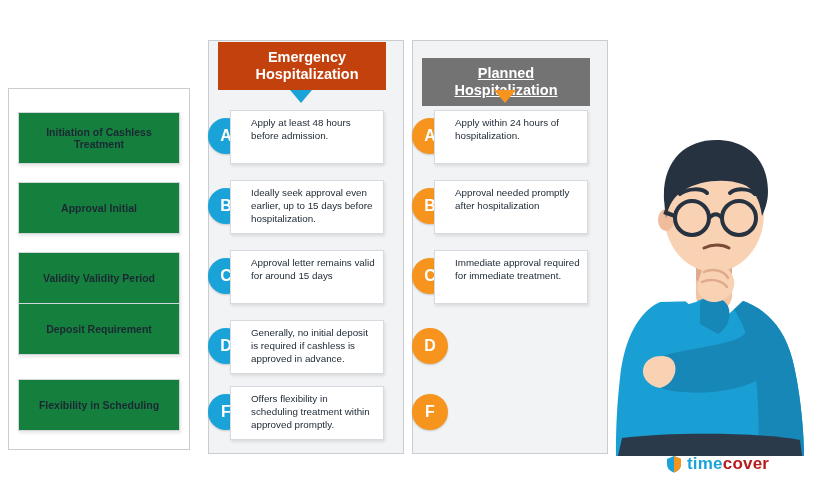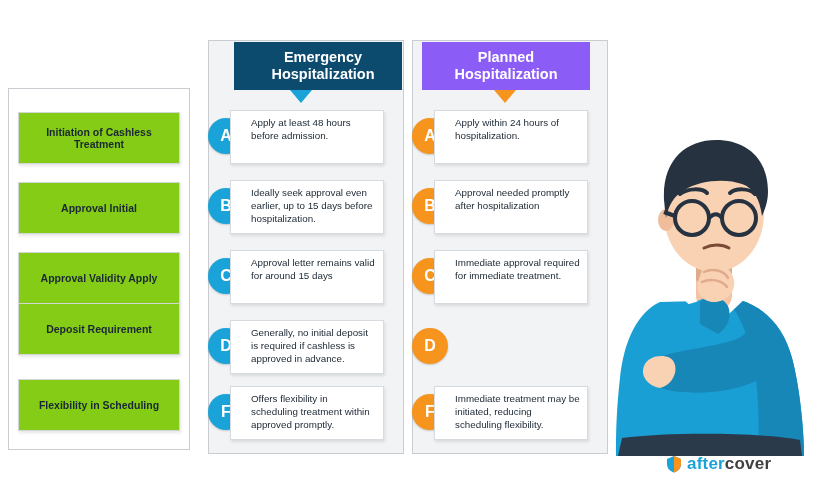--- a/index.html
+++ b/index.html
@@ -35,39 +35,39 @@
     align-items: center;
     justify-content: center;
     text-align: center;
     color: #ffffff;
     font-size: 14.5px;
     font-weight: bold;
     line-height: 17px;
     box-sizing: border-box;
     padding: 0 6px;
   }
-  #header-emergency { left: 234px; top: 42px; background: #0c4a6e; padding-left: 16px; }
-  #header-planned   { left: 422px; top: 42px; background: #8b5cf6; }
+  #header-emergency { left: 218px; top: 42px; background: #c2410c; padding-left: 16px; }
+  #header-planned   { left: 422px; top: 58px; background: #737373; text-decoration: underline; }
 
   .header-notch {
     position: absolute;
     width: 0; height: 0;
     border-left: 11px solid transparent;
     border-right: 11px solid transparent;
   }
   #notch-emergency { left: 290px; top: 90px; border-top: 13px solid #1aa3d9; }
   #notch-planned   { left: 494px; top: 90px; border-top: 13px solid #f7941e; }
 
   
   .label-card {
     position: absolute;
     left: 18px;
     width: 162px;
     height: 52px;
-    background: #84cc16;
+    background: #15803d;
     border: 1px solid #d3d7db;
     box-shadow: 1px 2px 3px rgba(0,0,0,0.10);
     display: flex;
     align-items: center;
     justify-content: center;
     text-align: center;
     font-size: 10.5px;
     font-weight: bold;
     color: #1b2733;
     box-sizing: border-box;
@@ -133,21 +133,21 @@
     height: 24px;
     display: flex;
     align-items: center;
   }
   #logo-text {
     font-size: 17px;
     font-weight: bold;
     letter-spacing: 0.2px;
     color: #1aa3d9;
   }
-  #logo-text .accent { color: #404040; }
+  #logo-text .accent { color: #b91c1c; }
   #logo-mark { margin-right: 3px; display:flex; align-items:center; }
 </style>
 </head>
 <body>
 
 <div class="panel" id="panel-labels"></div>
 <div class="panel" id="panel-emergency"></div>
 <div class="panel" id="panel-planned"></div>
 
 <div class="col-header" id="header-emergency">
@@ -166,21 +166,21 @@
 </div>
 <div class="header-notch" id="notch-planned"></div>
 
 <div class="label-card" style="top:112px">
   <span>Initiation of Cashless Treatment</span>
 </div>
 <div class="label-card" style="top:182px">
   <span>Approval Initial</span>
 </div>
 <div class="label-card" style="top:252px">
-  <span>Approval Validity Apply</span>
+  <span>Validity Validity Period</span>
 </div>
 <div class="label-card" style="top:303px">
   <span>Deposit Requirement</span>
 </div>
 <div class="label-card" style="top:379px">
   <span>Flexibility in Scheduling</span>
 </div>
 
 <div class="item-row" style="left:208px; top:110px; width:190px">
   <div class="badge blue">A</div>
@@ -229,23 +229,20 @@
   <div class="badge orange">C</div>
   <div class="item-card">
     <span>Immediate approval required for immediate treatment.</span>
   </div>
 </div>
 <div class="item-row" style="left:412px; top:320px; width:190px">
   <div class="badge orange">D</div>
 </div>
 <div class="item-row" style="left:412px; top:386px; width:190px">
   <div class="badge orange">F</div>
-  <div class="item-card">
-    <span>Immediate treatment may be initiated, reducing scheduling flexibility.</span>
-  </div>
 </div>
 
 <div id="illustration">
   <svg width="212" height="360" viewBox="0 0 212 360" xmlns="http://www.w3.org/2000/svg">
 
     <path d="M52 206 C30 216 16 244 12 282 C8 318 8 342 8 360 L196 360 C196 336 192 292 184 262 C176 232 158 212 132 204 L52 206 Z" fill="#1a9fd4"></path>
 
     <path d="M132 204 C158 212 176 232 184 262 C192 292 196 336 196 360 L150 360 C152 320 150 270 138 238 C132 222 126 212 120 206 Z" fill="#1787b8"></path>
 
     <path d="M72 200 L106 232 L140 200 L122 192 L106 214 L90 192 Z" fill="#ffffff"></path>
@@ -288,15 +285,15 @@
 </div>
 
 <div id="logo">
   <span id="logo-mark">
     <svg width="20" height="20" viewBox="0 0 20 20" xmlns="http://www.w3.org/2000/svg">
       <path d="M10 2 L17 5 V10 C17 14.5 13.8 17.4 10 18.5 C6.2 17.4 3 14.5 3 10 V5 Z" fill="#1aa3d9"></path>
       <path d="M10 2 L17 5 V10 C17 14.5 13.8 17.4 10 18.5 Z" fill="#f7941e"></path>
     </svg>
   </span>
   <span id="logo-text">
-    <span>after</span><span class="accent">cover</span>
+    <span>time</span><span class="accent">cover</span>
   </span>
 </div>
 
 </body></html>

